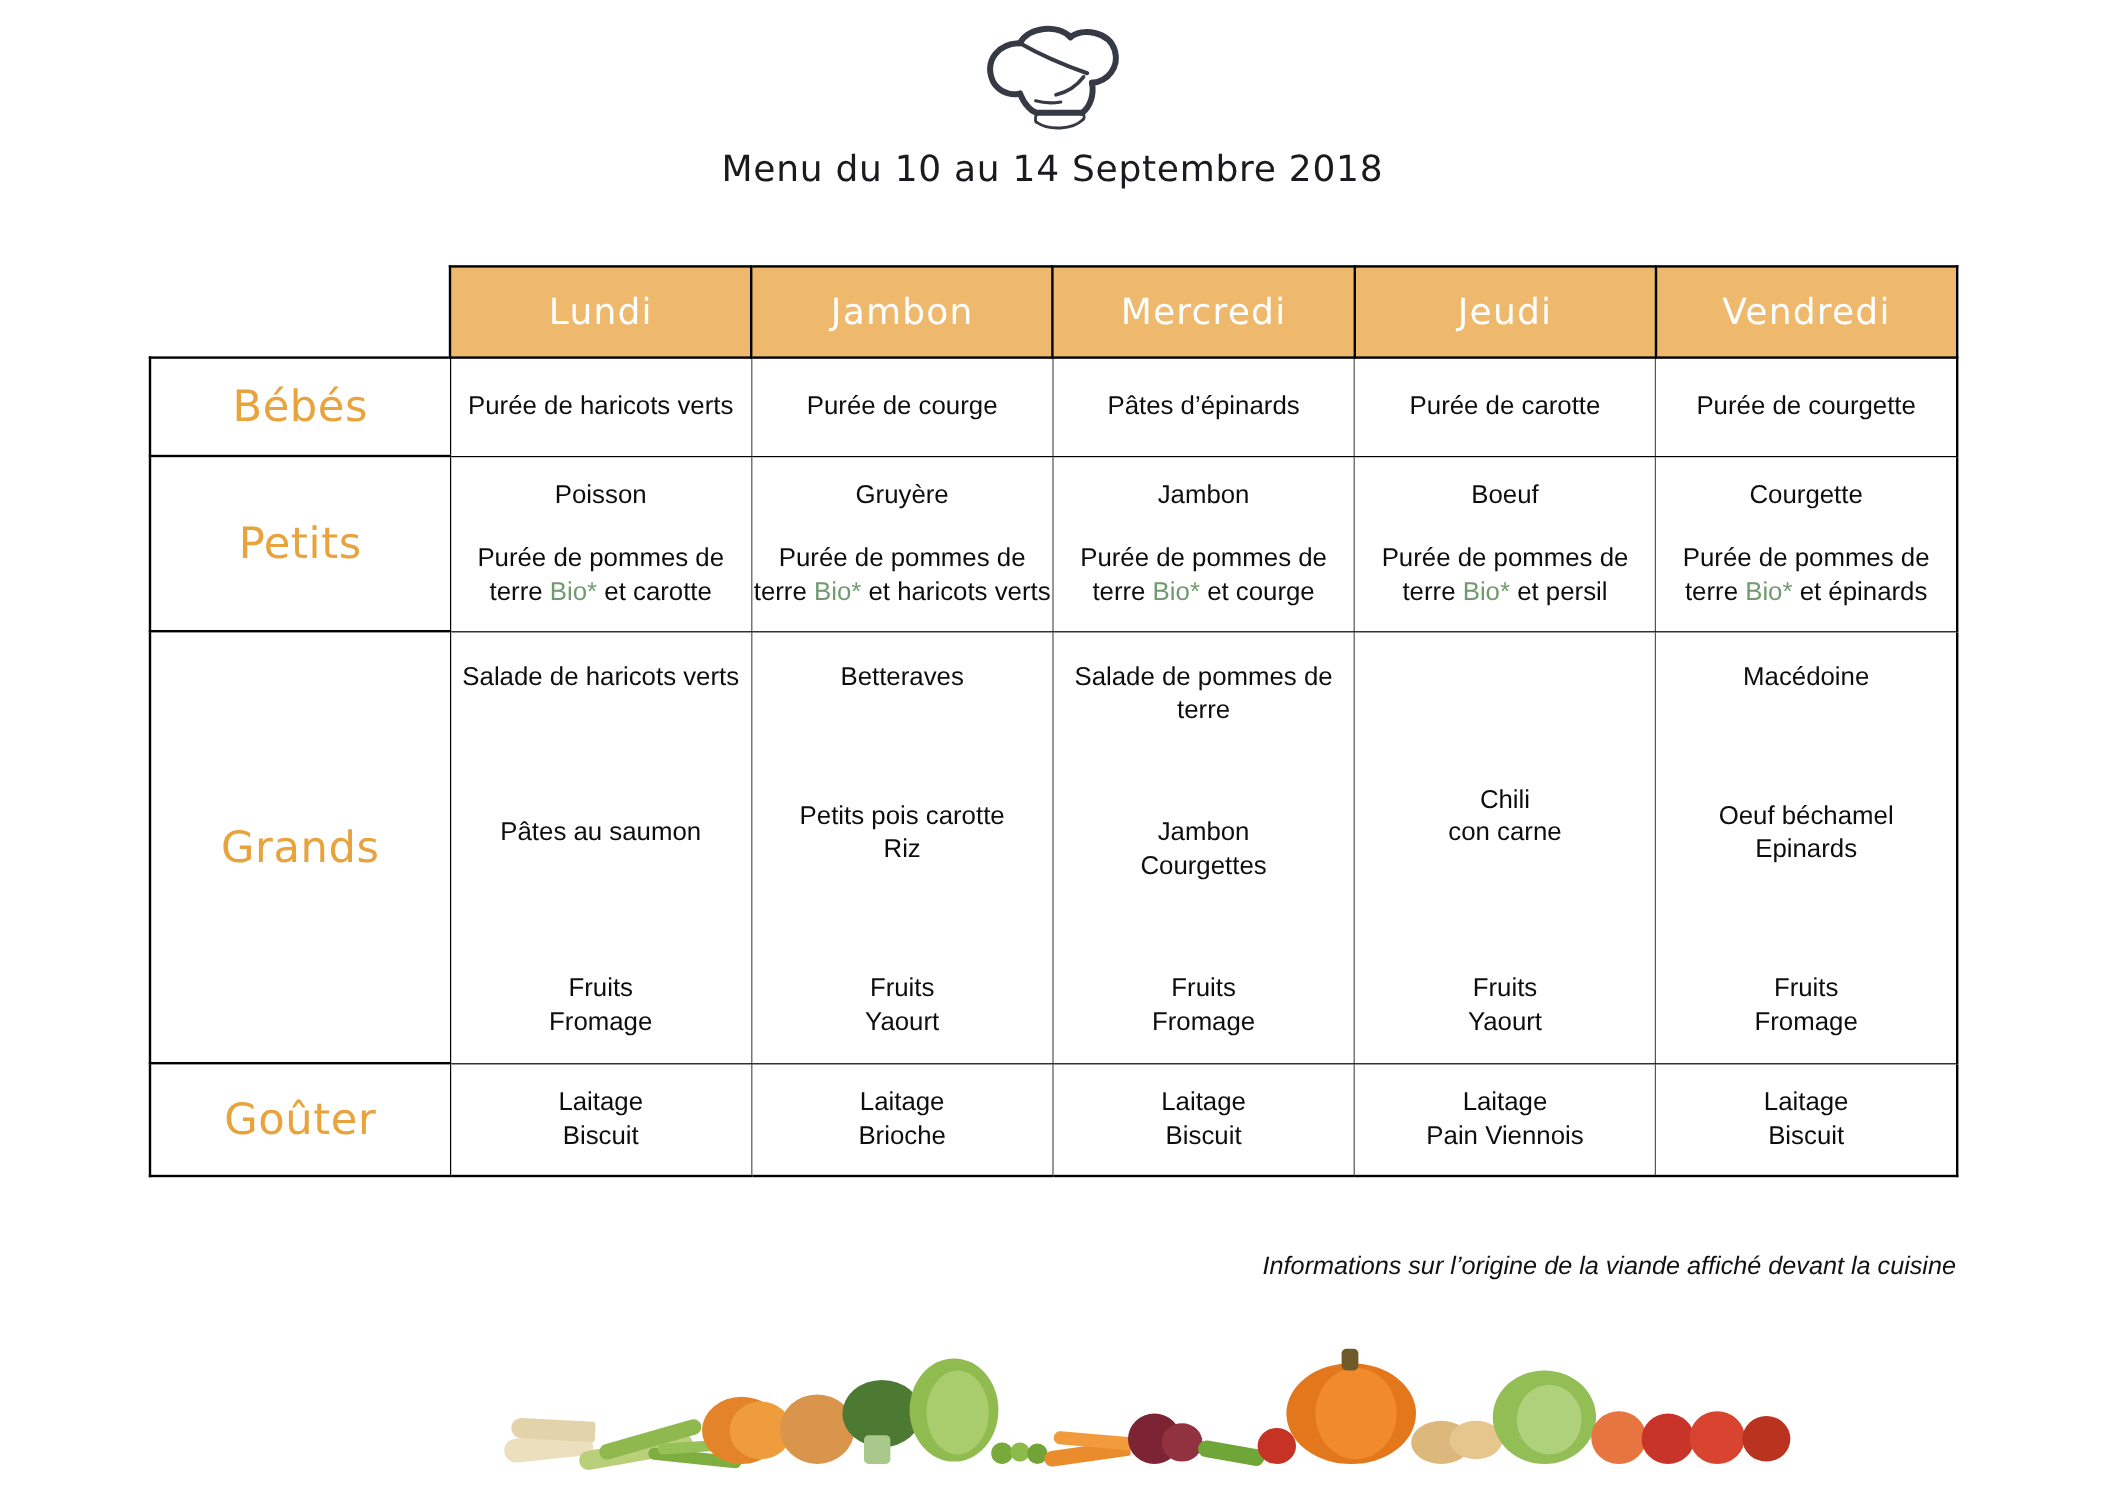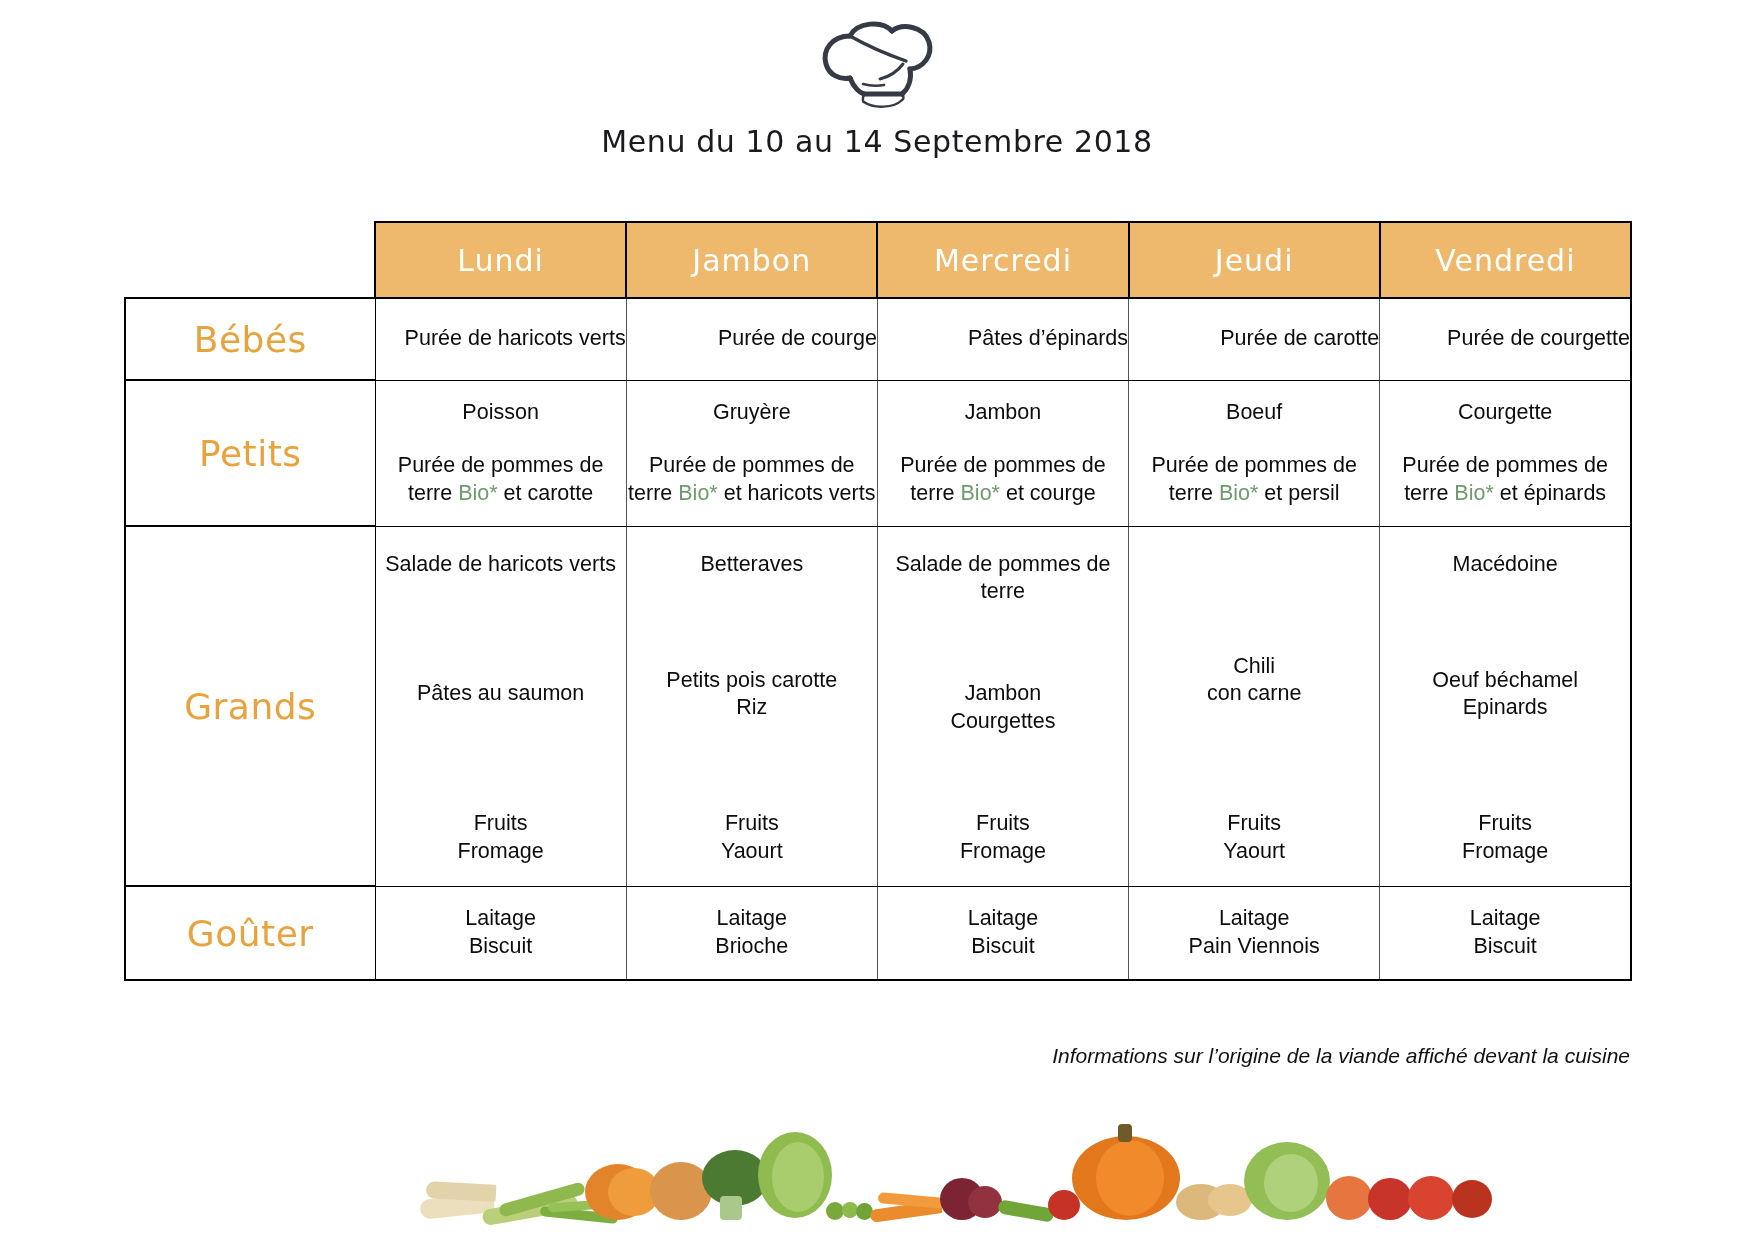--- a/index.html
+++ b/index.html
@@ -77,21 +77,21 @@
     text-align: center;
     vertical-align: middle;
     font-family: "Liberation Sans", sans-serif;
     font-size: 21.5px;
     line-height: 1.28;
     color: #0d0d0d;
     padding: 6px 10px;
     background: #fff;
   }
 
-  tr.r-bebes .cell { height: 82px; text-align: right; }
+  tr.r-bebes .cell { height: 82px; }
   tr.r-bebes .row-label { height: 82px; }
   tr.r-petits .cell { height: 146px; }
   tr.r-grands .cell { height: 360px; vertical-align: top; padding-top: 0; }
   tr.r-gouter .cell { height: 94px; }
 
   
   tr.r-bebes .cell, tr.r-petits .cell, tr.r-grands .cell, tr.r-gouter .cell { border-top: 1px solid #000; border-bottom: 1px solid #000; }
   tr.r-bebes td:last-child, tr.r-petits td:last-child, tr.r-grands td:last-child, tr.r-gouter td:last-child { border-right: 2px solid #000; }
   tr.r-bebes .cell:first-of-type, tr.r-petits .cell:first-of-type, tr.r-grands .cell:first-of-type, tr.r-gouter .cell:first-of-type { border-left: 2px solid #000; }
   tr.r-gouter .cell { border-bottom: 2px solid #000; }

